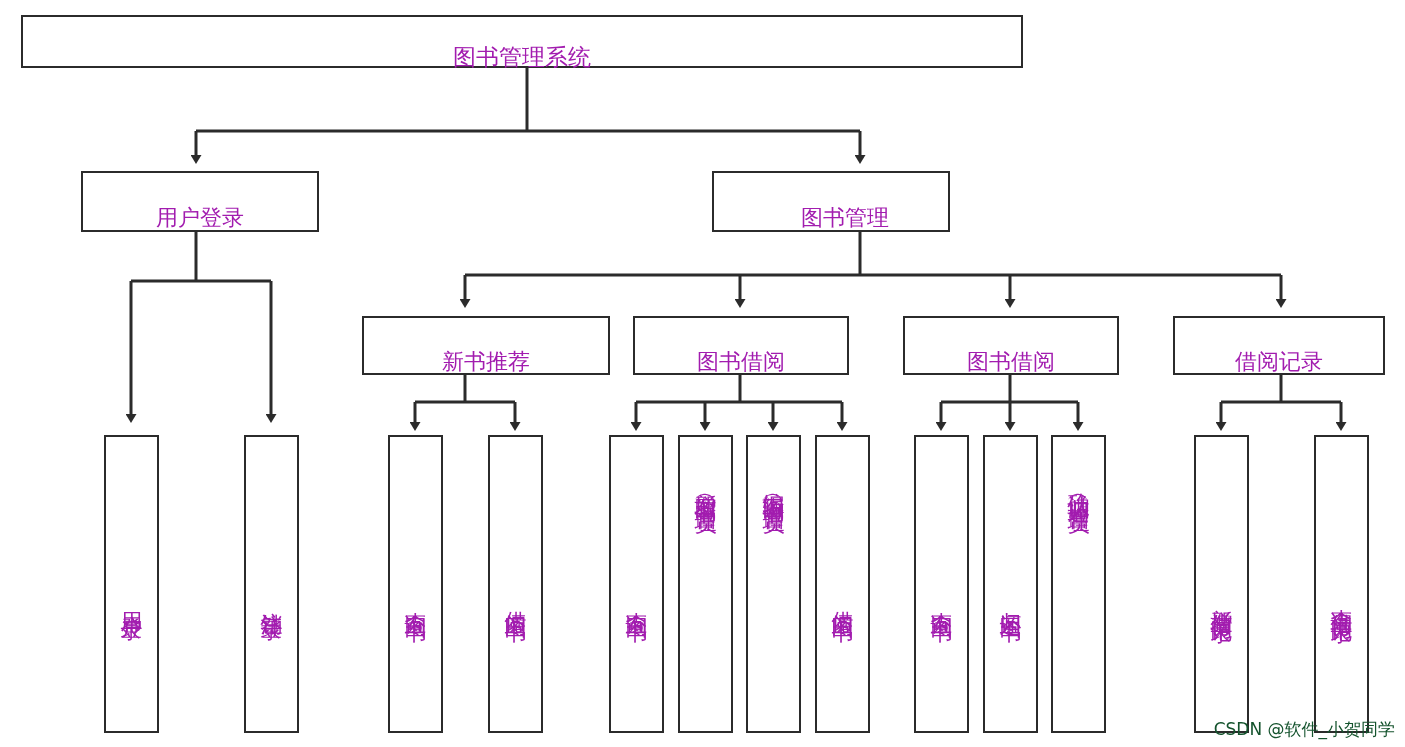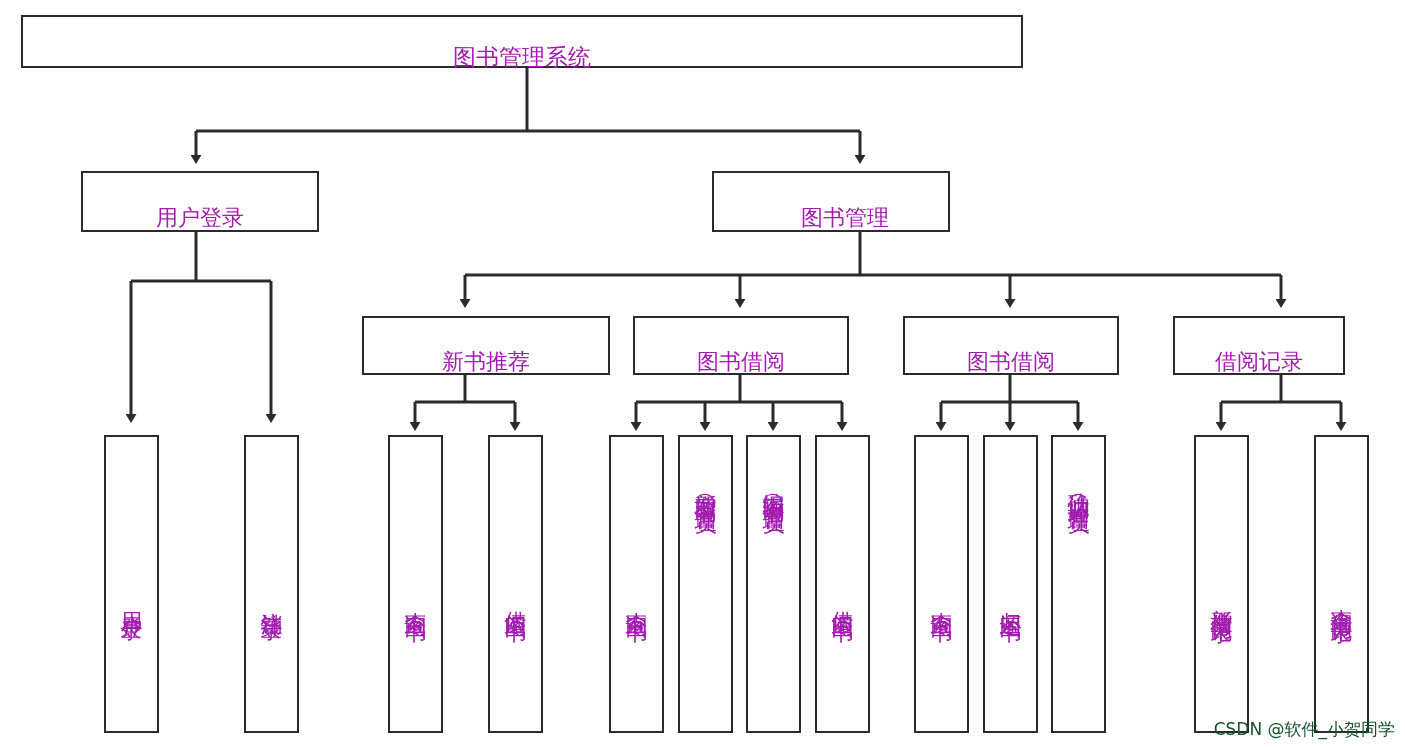--- a/index.html
+++ b/index.html
@@ -139,21 +139,21 @@
 
   <div class="node horiz" style="left:362px; top:316px; width:248px; height:59px;">
     <span class="label">新书推荐</span>
   </div>
   <div class="node horiz" style="left:633px; top:316px; width:216px; height:59px;">
     <span class="label">图书借阅</span>
   </div>
   <div class="node horiz" style="left:903px; top:316px; width:216px; height:59px;">
     <span class="label">图书借阅</span>
   </div>
-  <div class="node horiz" style="left:1173px; top:316px; width:172px; height:59px;">
+  <div class="node horiz" style="left:1173px; top:316px; width:212px; height:59px;">
     <span class="label">借阅记录</span>
   </div>
 
   <div class="node vert centered" style="left:104px; top:435px; width:55px; height:298px;">
     <span class="label">用户登录</span>
   </div>
   <div class="node vert centered" style="left:244px; top:435px; width:55px; height:298px;">
     <span class="label">注销登录</span>
   </div>
 

